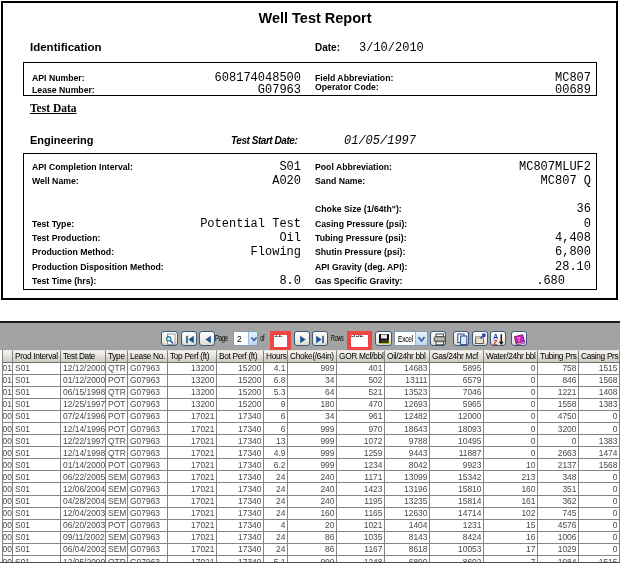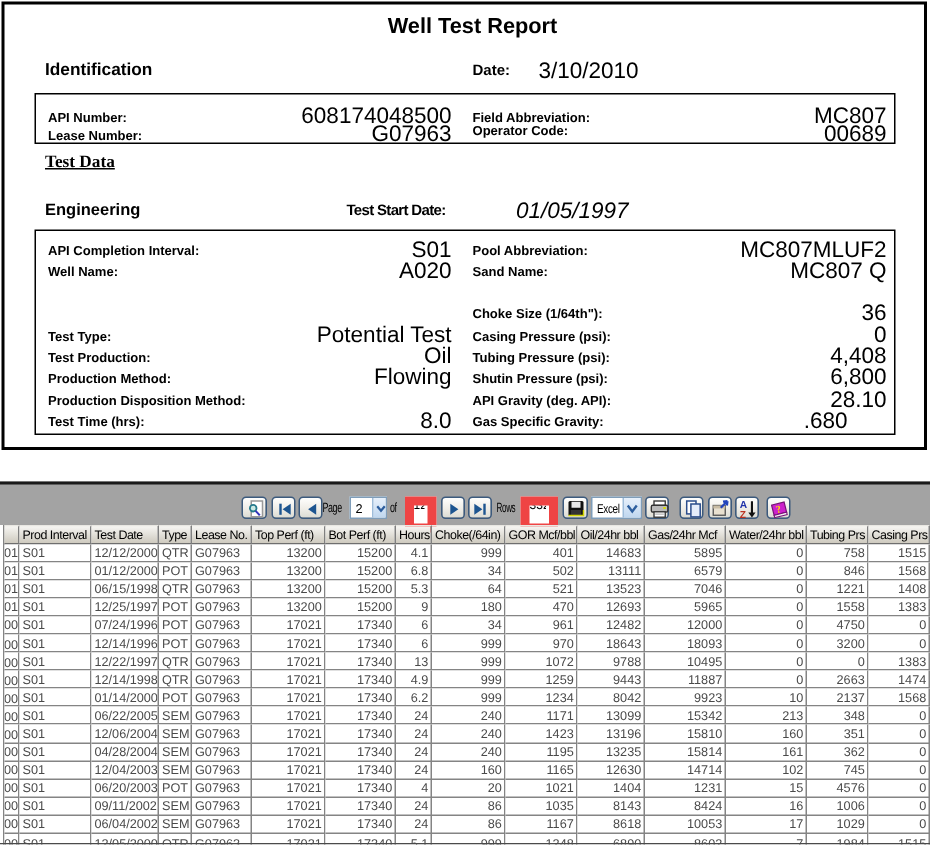--- a/index.html
+++ b/index.html
@@ -1,28 +1,28 @@
 <!DOCTYPE html>
 <html><head><meta charset="utf-8"><style>
 html,body{margin:0;padding:0}
 body{width:620px;height:563px;position:relative;background:#fff;overflow:hidden;
  font-family:"Liberation Sans",sans-serif}
 .abs{position:absolute}
 .lbl{font-weight:bold;font-size:8.7px;line-height:12px;color:#000;white-space:nowrap}
-.val{font-family:Liberation Sans, sans-serif;font-size:15px;line-height:12px;color:#000;white-space:nowrap}
+.val{font-family:Liberation Mono, monospace;font-size:12px;line-height:12px;color:#000;white-space:nowrap}
 .ra{text-align:right}
 
 #tbar{position:absolute;left:0;top:321px;width:620px;height:29px;box-sizing:border-box;
  border-top:2px solid #1a1a1a;background:#a3a3a3}
 .tbtn{position:absolute;top:7.5px;width:16px;height:15px;box-sizing:border-box;
  border:1px solid #3c5a7d;border-radius:3px;background:linear-gradient(#fefefd,#efede7 55%,#dcdcd4)}
 .tbtn svg{position:absolute;left:1.5px;top:1px}
 .tlab{position:absolute;top:9.5px;font-size:9px;letter-spacing:-0.4px;color:#000;
  transform:scaleX(0.66);transform-origin:0 50%;white-space:nowrap}
-.tinp{position:absolute;top:7.5px;height:15px;box-sizing:border-box;border:6px solid #ef4444;
+.tinp{position:absolute;top:7.5px;height:15px;box-sizing:border-box;border:4px solid #ef4444;
  background:#fff;font-size:8px;text-align:left;padding:0 2px 12px 0;line-height:13px}
 .tsel{position:absolute;top:7.5px;height:15px;box-sizing:border-box;border:1px solid #7f9db9;background:#fff}
 .tsel .ar{position:absolute;right:0;top:0;bottom:0;width:11px;background:linear-gradient(#e7f0fb,#c0d7ef);
  border-left:1px solid #9ebcda}
 .tsel .tx{position:absolute;left:3px;top:1px;font-size:8.5px;letter-spacing:-0.4px;line-height:12px}
 .ar svg{position:absolute;left:1px;top:3px}
 
 #grid{position:absolute;left:2px;top:350px;border-collapse:separate;border-spacing:0;
  table-layout:fixed;width:617px;font-size:8.45px}
 #grid th{height:12.5px;box-sizing:border-box;padding:0 0 0 2px;font-weight:normal;font-size:8.3px;letter-spacing:-0.32px;
@@ -47,21 +47,21 @@
 <div class="abs lbl" style="left:32px;top:72.3px">API Number:</div>
 <div class="abs val ra" style="left:151px;width:150px;top:72.3px">608174048500</div>
 <div class="abs lbl" style="left:315px;top:72.3px">Field Abbreviation:</div>
 <div class="abs val ra" style="left:441px;width:150px;top:72.3px">MC807</div>
 <div class="abs lbl" style="left:32px;top:83.7px">Lease Number:</div>
 <div class="abs val ra" style="left:151px;width:150px;top:83.7px">G07963</div>
 <div class="abs lbl" style="left:315px;top:81px">Operator Code:</div>
 <div class="abs val ra" style="left:441px;width:150px;top:83.7px">00689</div>
 <div class="abs" style="left:30px;top:101.5px;font-family:'Liberation Serif',serif;font-weight:bold;font-size:11.5px;line-height:12px;text-decoration:underline">Test Data</div>
 <div class="abs lbl" style="left:30px;top:134px;font-size:11px">Engineering</div>
-<div class="abs lbl" style="left:231px;top:135px;font-size:10px;letter-spacing:-0.45px">Test Start Date:</div>
+<div class="abs lbl" style="left:231px;top:135px;font-size:10px;font-style:italic;letter-spacing:-0.45px">Test Start Date:</div>
 <div class="abs val" style="left:344px;top:135px;font-style:italic">01/05/1997</div>
 <div class="abs" style="left:23px;top:153px;width:572px;height:135px;border:1px solid #000"></div>
 <div class="abs lbl" style="left:32px;top:160.6px">API Completion Interval:</div>
 <div class="abs val ra" style="left:151px;width:150px;top:160.6px">S01</div>
 <div class="abs lbl" style="left:315px;top:160.6px">Pool Abbreviation:</div>
 <div class="abs val ra" style="left:441px;width:150px;top:160.6px">MC807MLUF2</div>
 <div class="abs lbl" style="left:32px;top:174.9px">Well Name:</div>
 <div class="abs val ra" style="left:151px;width:150px;top:174.9px">A020</div>
 <div class="abs lbl" style="left:315px;top:174.9px">Sand Name:</div>
 <div class="abs val ra" style="left:441px;width:150px;top:174.9px">MC807 Q</div>

